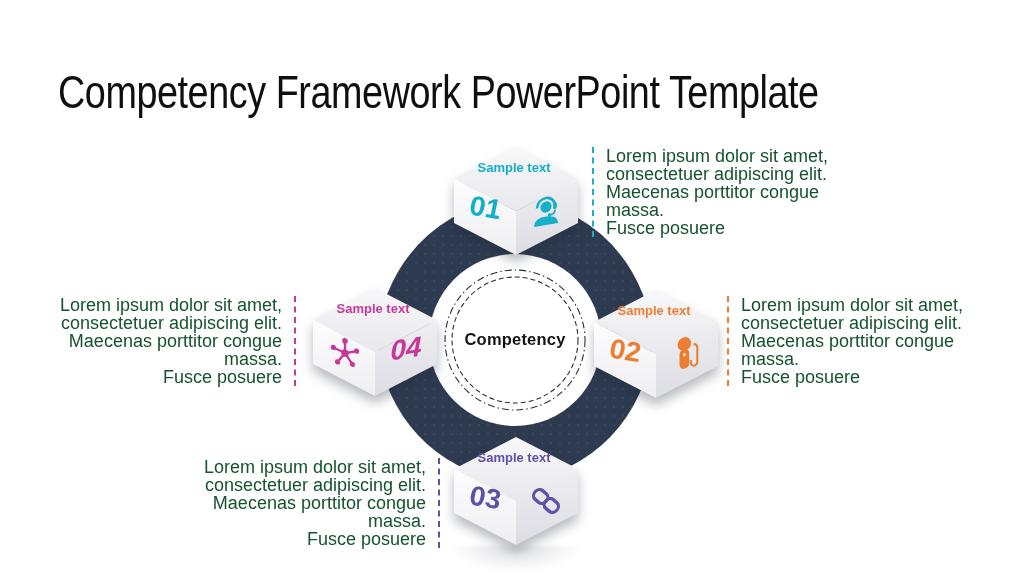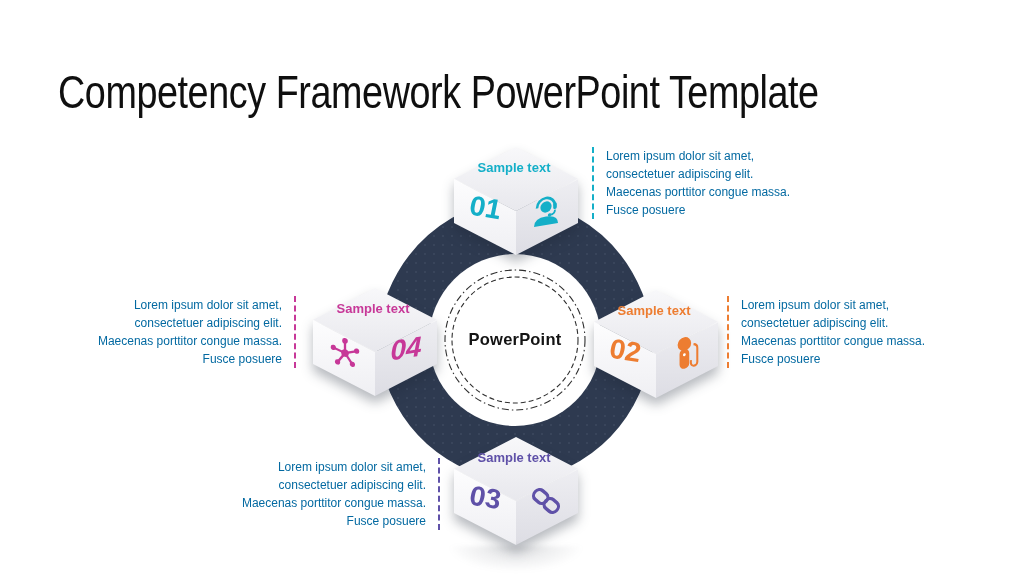--- a/index.html
+++ b/index.html
@@ -37,21 +37,21 @@
   .pod--mirrored .pod-number{left:auto;right:2px;transform:skewY(-9deg);}
   .pod--mirrored .pod-icon{right:auto;left:3px;transform:skewY(9deg);}
   .pod--top{left:454px;top:147px;}
   .pod--right{left:594px;top:290px;}
   .pod--bottom{left:454px;top:437px;}
   .pod--left{left:313px;top:288px;}
   
   .desc-block{position:absolute;display:flex;align-items:stretch;}
   .desc-sep{border-left:2px dashed var(--accent);width:0;}
   .desc-text{
-    font-size:12px;line-height:18px;color:#0369a1;white-space:pre-line;
+    font-size:18px;line-height:18px;color:#14532d;white-space:pre-line;
     padding:0 0 0 12px;
   }
   .desc-block--right{flex-direction:row;}
   .desc-block--left .desc-text{padding:0 12px 0 0;text-align:right;}
   .desc-block--1{left:592px;top:147px;width:258px;}
   .desc-block--2{left:727px;top:296px;width:258px;}
   .desc-block--3{left:172px;top:458px;width:268px;justify-content:flex-end;}
   .desc-block--4{left:28px;top:296px;width:268px;justify-content:flex-end;}
   .reflection{
     position:absolute;left:448px;top:546px;width:136px;height:26px;
@@ -86,21 +86,21 @@
     </defs>
     <path fill-rule="evenodd" fill="#2E3A50" d="M515,195 Q636,219 655,340 Q636,461 515,485 Q394,461 375,340 Q394,219 515,195 Z
          M600,340 A85,85 0 1 0 430,340 A85,85 0 1 0 600,340 Z"></path>
     <path fill-rule="evenodd" fill="url(#dotsP)" opacity="0.14" d="M515,195 Q636,219 655,340 Q636,461 515,485 Q394,461 375,340 Q394,219 515,195 Z
          M600,340 A85,85 0 1 0 430,340 A85,85 0 1 0 600,340 Z"></path>
     <circle cx="515" cy="340" r="86" fill="#FFFFFF"></circle>
     <circle cx="515" cy="340" r="70" fill="none" stroke="#2F2F2F" stroke-width="1.1" stroke-dasharray="7 3 1.5 3"></circle>
     <circle cx="515" cy="340" r="63" fill="none" stroke="#2F2F2F" stroke-width="1.1" stroke-dasharray="5 3"></circle>
   </svg>
 
-  <div class="center-label">PowerPoint</div>
+  <div class="center-label">Competency</div>
 
   <div class="pod pod--top" style="--accent: #14AFC8;">
     <svg class="cube" viewBox="0 0 124 108">
       <polygon points="62,0 124,32 62,64 0,32" fill="url(#cubeTopG)"></polygon>
       <polygon points="0,32 62,64 62,108 0,76" fill="url(#cubeLeftG)"></polygon>
       <polygon points="62,64 124,32 124,76 62,108" fill="url(#cubeRightG)"></polygon>
       <polyline points="0,32 62,64 124,32" fill="none" stroke="#FFFFFF" stroke-width="0.8" opacity="0.55"></polyline>
     </svg>
     <div class="pod-label">Sample text</div>
     <div class="pod-number">01</div>

